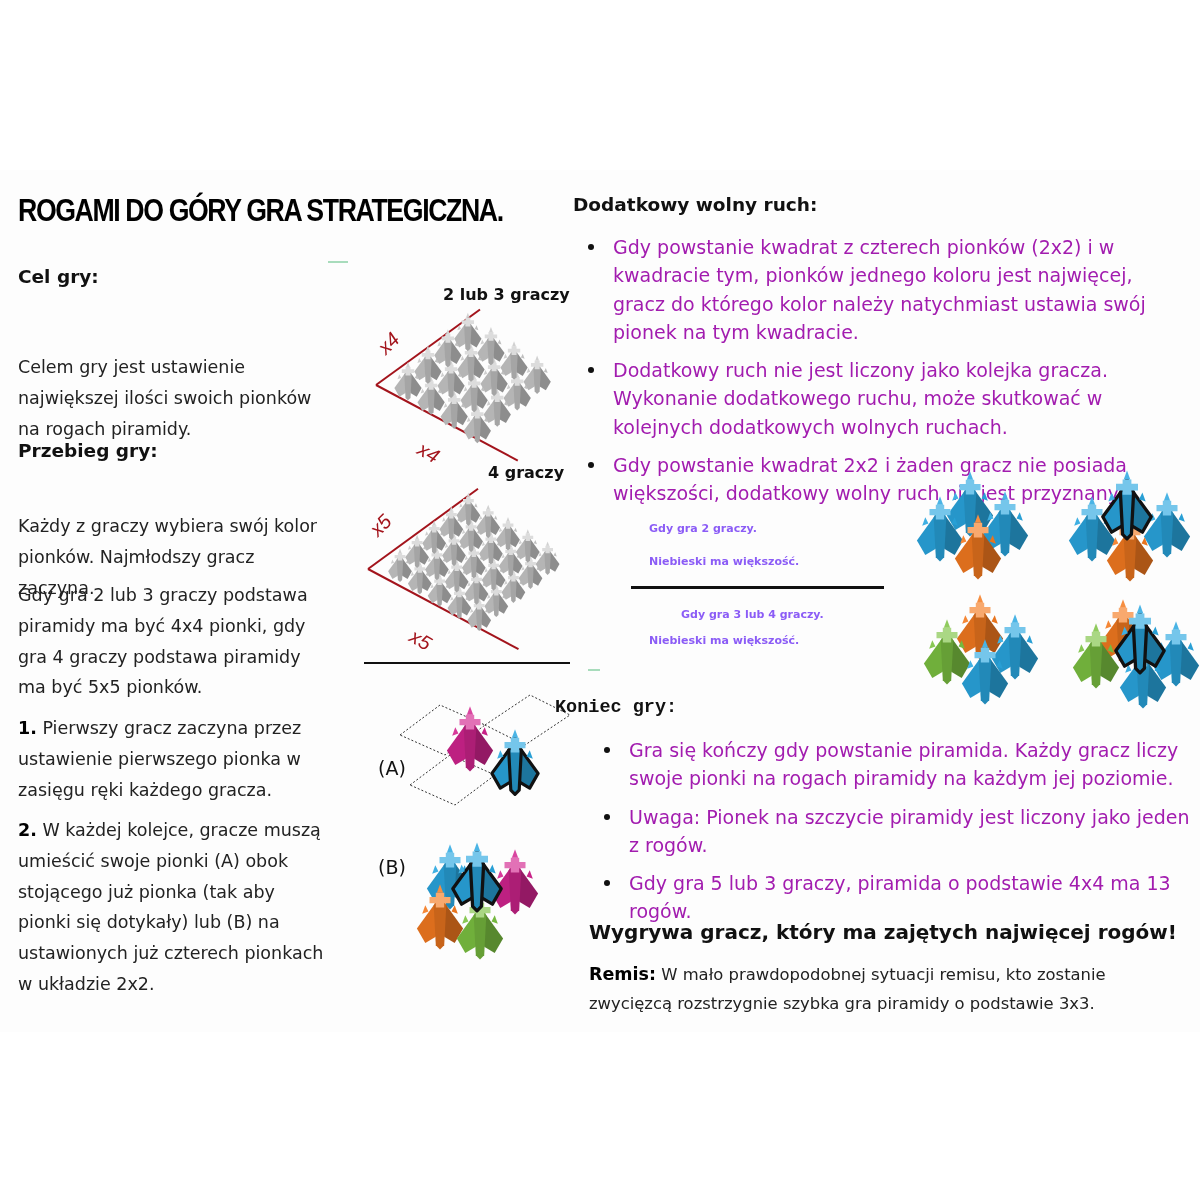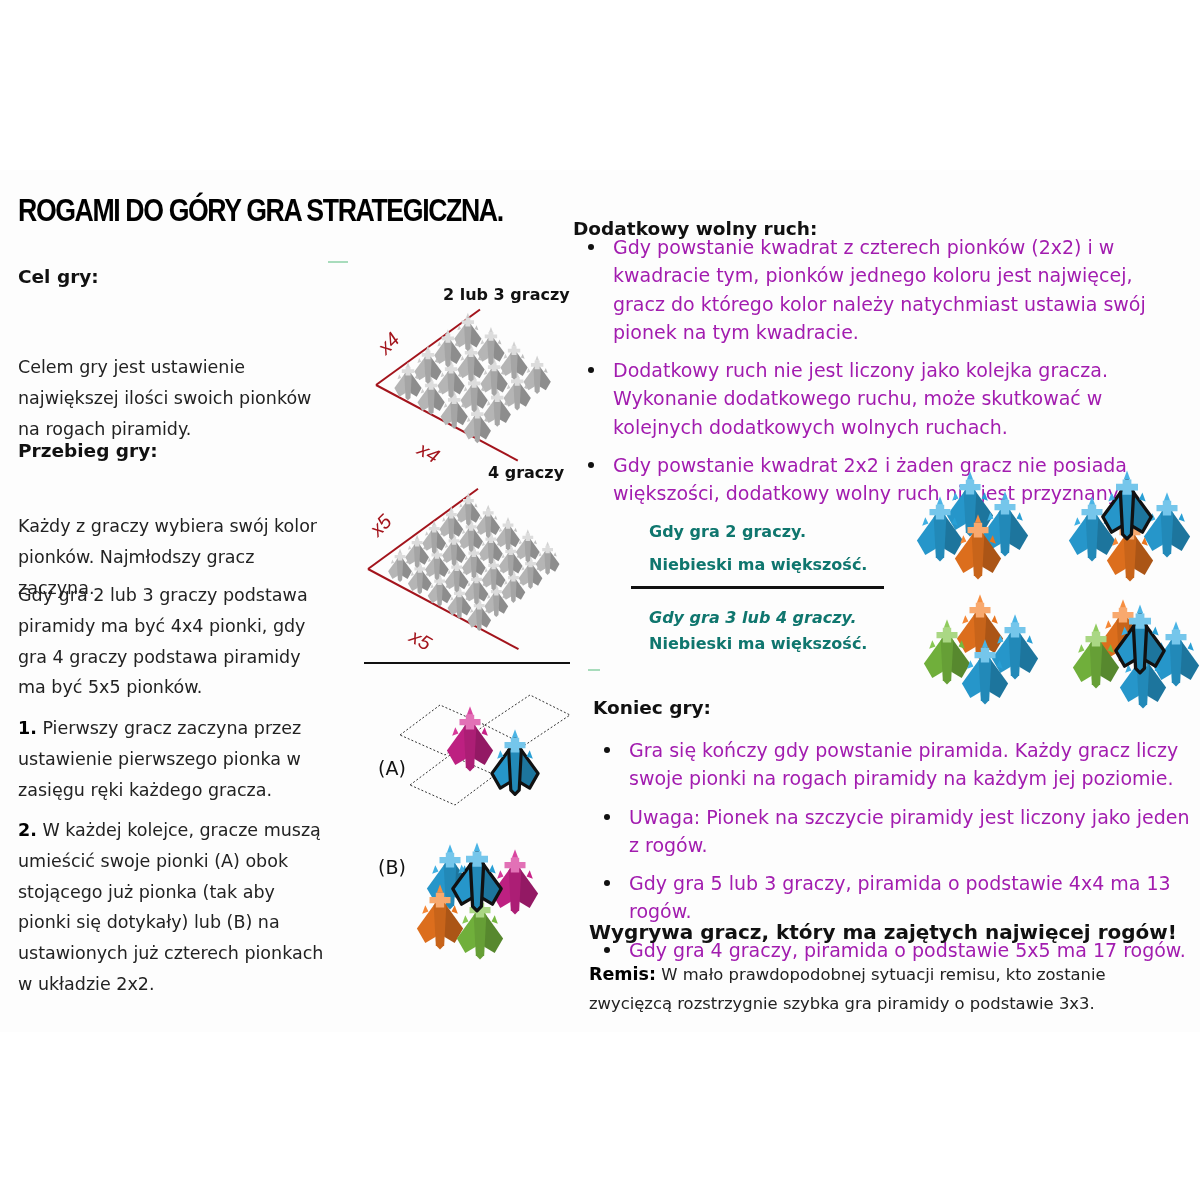--- a/index.html
+++ b/index.html
@@ -9,21 +9,21 @@
   .title{position:absolute;left:18px;top:193px;font-family:"Liberation Sans",sans-serif;
          font-weight:bold;font-size:31px;letter-spacing:-1.6px;transform:scaleX(0.86);
          transform-origin:left top;color:#000;white-space:nowrap;}
   .h{position:absolute;font-weight:bold;font-size:18.5px;color:#111;white-space:nowrap;}
   .p{position:absolute;font-size:17.5px;line-height:30.8px;color:#222;}
   .p b{color:#000;}
   .green-mark{position:absolute;height:2px;background:#a8dcbc;}
   ul.bul{position:absolute;margin:0;padding:0;list-style:none;font-size:19px;line-height:28.3px;color:#a21caf;}
   ul.bul li{position:relative;padding-left:40px;margin-bottom:10px;}
   ul.bul li::before{content:"";position:absolute;left:15px;top:11px;width:6px;height:6px;border-radius:50%;background:#111;}
-  .note{position:absolute;font-weight:bold;font-size:16px;color:#0f766e;white-space:nowrap;}
+  .note{position:absolute;font-weight:bold;font-size:11px;color:#8b5cf6;white-space:nowrap;}
   .hr{position:absolute;height:3px;background:#111;}
   .lbl{position:absolute;font-size:19px;color:#111;}
   .mid-lbl{position:absolute;font-weight:bold;font-size:16px;color:#111;white-space:nowrap;}
   svg{position:absolute;overflow:visible;}
 </style>
 </head>
 <body>
 
 <div class="panel"></div>
 
@@ -493,31 +493,31 @@
       <polygon points="-22,8 -6,-14 0,-10 -4,16 -14,22" fill="#2696ca" stroke="#111" stroke-width="3" stroke-linejoin="round"></polygon>
       <polygon points="22,8 6,-14 0,-10 4,16 14,22" fill="#1d759d" stroke="#111" stroke-width="3" stroke-linejoin="round"></polygon>
       <polygon points="-6,-14 0,-26 6,-14 4,24 0,28 -4,24" fill="#2289b8" stroke="#111" stroke-width="3" stroke-linejoin="round"></polygon>
       <polygon points="-4,-26 4,-26 4,-22 10,-22 10,-16 4,-16 4,-12 -4,-12 -4,-16 -10,-16 -10,-22 -4,-22" fill="#75c6eb"></polygon>
       <polygon points="0,-34 -3,-26 3,-26" fill="#4ab4e5"></polygon>
       <polygon points="-14,-14 -17,-6 -11,-8" fill="#3fb0e3"></polygon>
       <polygon points="14,-14 11,-8 17,-6" fill="#289fd5"></polygon>
     </g>
   </svg>
 
-<div class="h" style="left:573px;top:194px;margin-top:24px;">Dodatkowy wolny ruch:</div>
+<div class="h" style="left:573px;top:194px;">Dodatkowy wolny ruch:</div>
 <ul class="bul" style="left:573px;top:233px;width:610px;">
   <li>Gdy powstanie kwadrat z czterech pionków (2x2) i w kwadracie tym, pionków jednego koloru jest najwięcej, gracz do którego kolor należy natychmiast ustawia swój pionek na tym kwadracie.</li>
   <li>Dodatkowy ruch nie jest liczony jako kolejka gracza. Wykonanie dodatkowego ruchu, może skutkować w kolejnych dodatkowych wolnych ruchach.</li>
   <li>Gdy powstanie kwadrat 2x2 i żaden gracz nie posiada większości, dodatkowy wolny ruch nie jest przyznany.</li>
 </ul>
 
 <div class="note" style="left:649px;top:522px;">Gdy gra 2 graczy.</div>
 <div class="note" style="left:649px;top:555px;">Niebieski ma większość.</div>
 <div class="hr" style="left:631px;top:586px;width:253px;"></div>
-<div class="note" style="left:649px;top:608px;font-style:italic;">Gdy gra 3 lub 4 graczy.</div>
+<div class="note" style="left:681px;top:608px;">Gdy gra 3 lub 4 graczy.</div>
 <div class="note" style="left:649px;top:634px;">Niebieski ma większość.</div>
 
 <svg id="maj1" style="left:910px;top:472px;" width="120" height="110">
     <g transform="translate(60,35) scale(1.05)">
       <polygon points="-22,8 -6,-14 0,-10 -4,16 -14,22" fill="#2696ca" stroke="none" stroke-width="0" stroke-linejoin="round"></polygon>
       <polygon points="22,8 6,-14 0,-10 4,16 14,22" fill="#1d759d" stroke="none" stroke-width="0" stroke-linejoin="round"></polygon>
       <polygon points="-6,-14 0,-26 6,-14 4,24 0,28 -4,24" fill="#2289b8" stroke="none" stroke-width="0" stroke-linejoin="round"></polygon>
       <polygon points="-4,-26 4,-26 4,-22 10,-22 10,-16 4,-16 4,-12 -4,-12 -4,-16 -10,-16 -10,-22 -4,-22" fill="#75c6eb"></polygon>
       <polygon points="0,-34 -3,-26 3,-26" fill="#4ab4e5"></polygon>
       <polygon points="-14,-14 -17,-6 -11,-8" fill="#3fb0e3"></polygon>
@@ -668,21 +668,20 @@
       <polygon points="-22,8 -6,-14 0,-10 -4,16 -14,22" fill="#2696ca" stroke="#111" stroke-width="3" stroke-linejoin="round"></polygon>
       <polygon points="22,8 6,-14 0,-10 4,16 14,22" fill="#1d759d" stroke="#111" stroke-width="3" stroke-linejoin="round"></polygon>
       <polygon points="-6,-14 0,-26 6,-14 4,24 0,28 -4,24" fill="#2289b8" stroke="#111" stroke-width="3" stroke-linejoin="round"></polygon>
       <polygon points="-4,-26 4,-26 4,-22 10,-22 10,-16 4,-16 4,-12 -4,-12 -4,-16 -10,-16 -10,-22 -4,-22" fill="#75c6eb"></polygon>
       <polygon points="0,-34 -3,-26 3,-26" fill="#4ab4e5"></polygon>
       <polygon points="-14,-14 -17,-6 -11,-8" fill="#3fb0e3"></polygon>
       <polygon points="14,-14 11,-8 17,-6" fill="#289fd5"></polygon>
     </g>
   </svg>
 
-<div class="h" style="left:593px;top:697px;">Koniec gry:</div>
+<div class="h" style="left:555px;top:697px;font-family:Liberation Mono, monospace;">Koniec gry:</div>
 <ul class="bul" style="left:589px;top:736px;width:610px;">
   <li>Gra się kończy gdy powstanie piramida. Każdy gracz liczy swoje pionki na rogach piramidy na każdym jej poziomie.</li>
   <li>Uwaga: Pionek na szczycie piramidy jest liczony jako jeden z rogów.</li>
   <li>Gdy gra 5 lub 3 graczy, piramida o podstawie 4x4 ma 13 rogów.</li>
-  <li>Gdy gra 4 graczy, piramida o podstawie 5x5 ma  17 rogów.</li>
 </ul>
 <div class="h" style="left:589px;top:920px;font-size:20px;">Wygrywa gracz, który ma zajętych najwięcej rogów!</div>
 <div class="p" style="left:589px;top:960px;width:600px;font-size:16.4px;line-height:29px;"><b style="font-size:17.5px;">Remis:</b><span> W mało prawdopodobnej sytuacji remisu, kto zostanie zwycięzcą rozstrzygnie szybka gra piramidy o podstawie 3x3.</span></div>
 
 </body></html>

